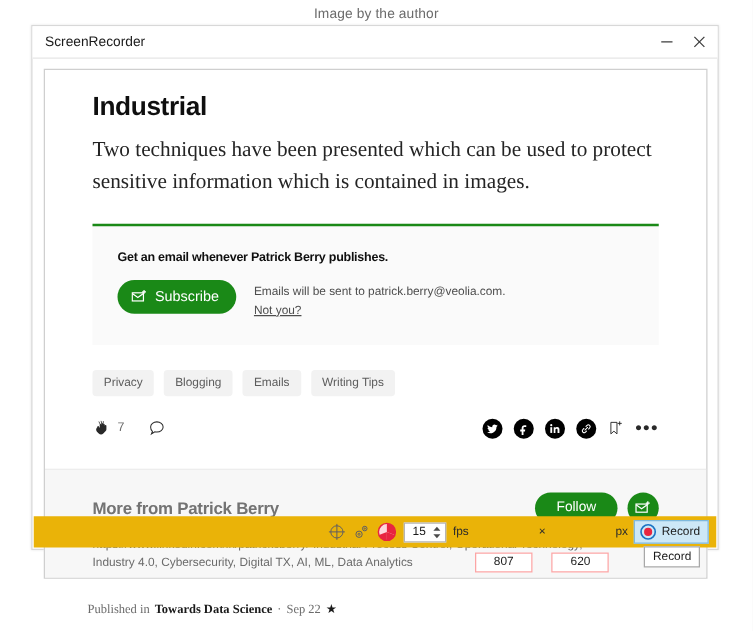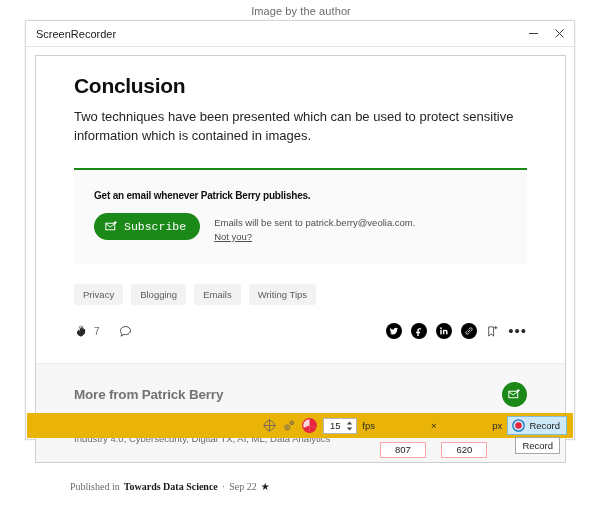--- a/index.html
+++ b/index.html
@@ -83,22 +83,22 @@
 
   .article h1 {
     font-family: "Liberation Sans", sans-serif;
     font-size: 21px;
     font-weight: bold;
     color: #0f0f0f;
     margin: 0 0 10px 0;
     letter-spacing: -0.3px;
   }
   .article p.body {
-    font-family: Liberation Sans, sans-serif;
-    font-size: 13px;
+    font-family: Liberation Serif, serif;
+    font-size: 17px;
     line-height: 1.45;
     color: #242424;
     margin: 0;
   }
 
   
   .subscribe-box {
     margin: 22px 38px 0 38px;
     border-top: 2px solid #1a8917;
     background: #fafafa;
@@ -121,21 +121,21 @@
     background: #1a8917;
     color: #ffffff;
     border: none;
     border-radius: 99px;
     padding: 0 14px 0 11px;
     height: 27px;
     display: inline-flex;
     align-items: center;
     gap: 6px;
     font-size: 11.5px;
-    font-family: Liberation Mono, monospace;
+    font-family: Liberation Sans, sans-serif;
     cursor: pointer;
     white-space: nowrap;
   }
   .btn-subscribe svg { display: block; }
   .subscribe-note {
     font-size: 9.5px;
     color: #4d4d4d;
     line-height: 1.5;
     padding-top: 3px;
   }
@@ -391,21 +391,21 @@
       <svg width="11" height="11" viewBox="0 0 11 11">
         <line x1="1.5" y1="1.5" x2="9.5" y2="9.5" stroke="#3c3c3c" stroke-width="1"></line>
         <line x1="9.5" y1="1.5" x2="1.5" y2="9.5" stroke="#3c3c3c" stroke-width="1"></line>
       </svg>
     </div>
   </div>
 
   <div class="capture-region">
 
     <div class="article">
-      <h1>Conclusion</h1>
+      <h1>Industrial</h1>
       <p class="body">Two techniques have been presented which can be used to protect sensitive information which is contained in images.</p>
     </div>
 
     <div class="subscribe-box">
       <div class="subscribe-title">Get an email whenever Patrick Berry publishes.</div>
       <div class="subscribe-row">
         <button class="btn-subscribe">
           <svg width="13" height="13" viewBox="0 0 16 16">
             <rect x="1" y="4" width="11" height="8" fill="none" stroke="#ffffff" stroke-width="1.2"></rect>
             <polyline points="1,4.6 6.5,8.6 12,4.6" fill="none" stroke="#ffffff" stroke-width="1.2"></polyline>
@@ -478,20 +478,21 @@
         <div class="dots">
           <span>•••</span>
         </div>
       </div>
     </div>
 
     <div class="morefrom">
       <div class="morefrom-head">
         <span class="morefrom-title">More from Patrick Berry</span>
         <div class="morefrom-actions">
+          <button class="btn-follow">Follow</button>
           <button class="btn-envelope">
             <svg width="13" height="13" viewBox="0 0 16 16">
               <rect x="1" y="4" width="11" height="8" fill="none" stroke="#ffffff" stroke-width="1.2"></rect>
               <polyline points="1,4.6 6.5,8.6 12,4.6" fill="none" stroke="#ffffff" stroke-width="1.2"></polyline>
               <line x1="12.6" y1="1.2" x2="12.6" y2="5" stroke="#ffffff" stroke-width="1.2"></line>
               <line x1="10.7" y1="3.1" x2="14.5" y2="3.1" stroke="#ffffff" stroke-width="1.2"></line>
             </svg>
           </button>
         </div>
       </div>

